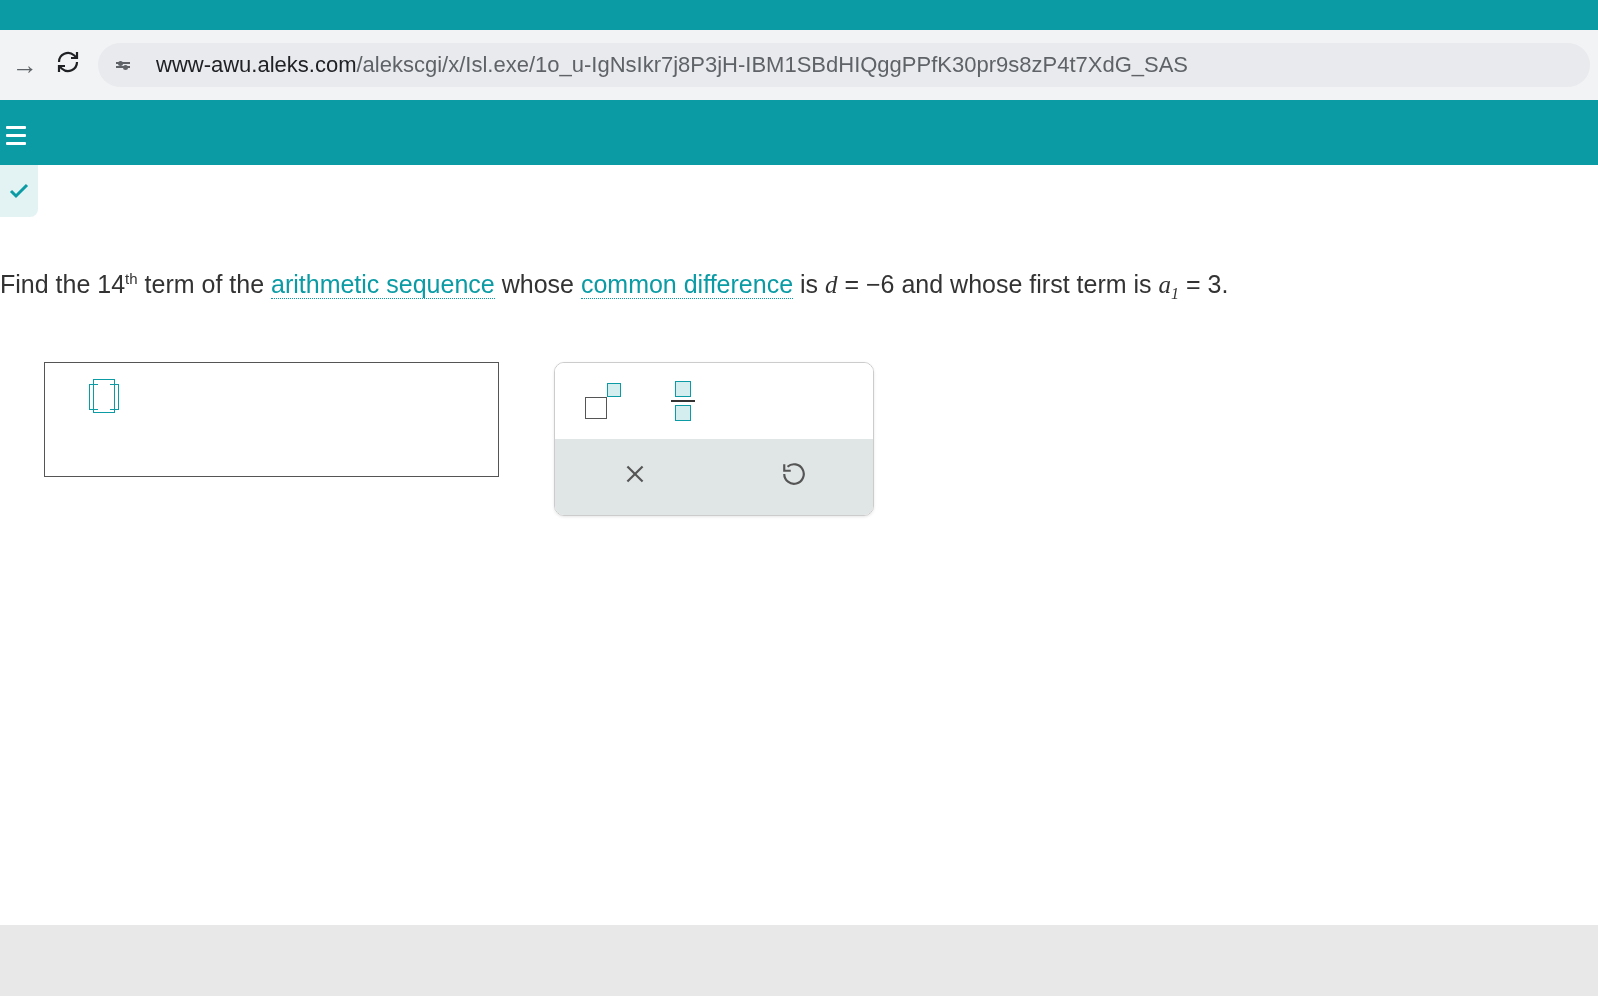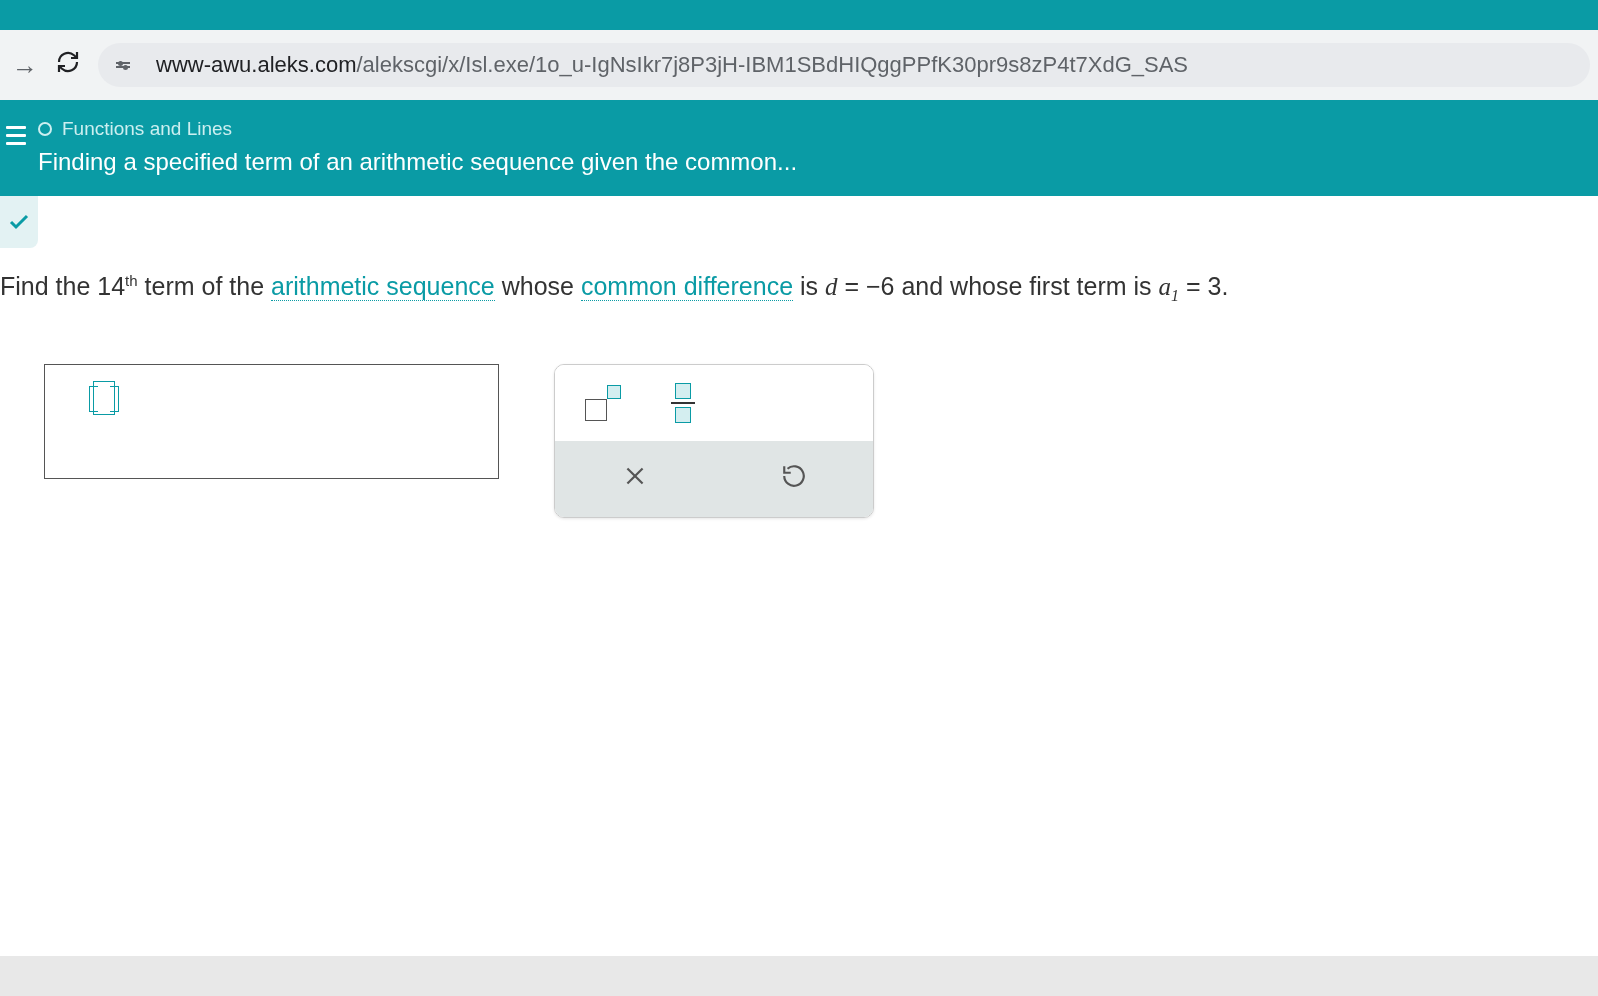--- a/index.html
+++ b/index.html
@@ -98,21 +98,21 @@
       border-radius: 50%;
     }
     .header-title {
       font-size: 24px;
       font-weight: 500;
       color: #fff;
     }
     .content-area {
       background: #fff;
       position: relative;
-      padding: 50px 0 0 0;
+      padding: 79px 0 0 0;
       min-height: 760px;
     }
     .check-tab {
       position: absolute;
       left: 0;
       top: 0;
       width: 38px;
       height: 52px;
       background: #e3f2f3;
       border-bottom-right-radius: 8px;
@@ -232,27 +232,20 @@
     </span>
   </div>
 </div>
 
 <div class="app-header">
   <div class="hamburger">
     <span></span>
       <span></span>
       <span></span>
   </div>
-  <div class="header-content">
-    <div class="breadcrumb">
-      <span class="breadcrumb-circle"></span>
-      <span>Functions and Lines</span>
-    </div>
-    <div class="header-title">Finding a specified term of an arithmetic sequence given the common...</div>
-  </div>
 </div>
 
 <div class="content-area">
   <div class="check-tab">
     <svg width="20" height="16" viewBox="0 0 20 16" fill="none" stroke="#0a9ba5" stroke-width="3">
       <path d="M2 8 L7 13 L18 2"></path>
     </svg>
   </div>
 
   <div class="question-text">

